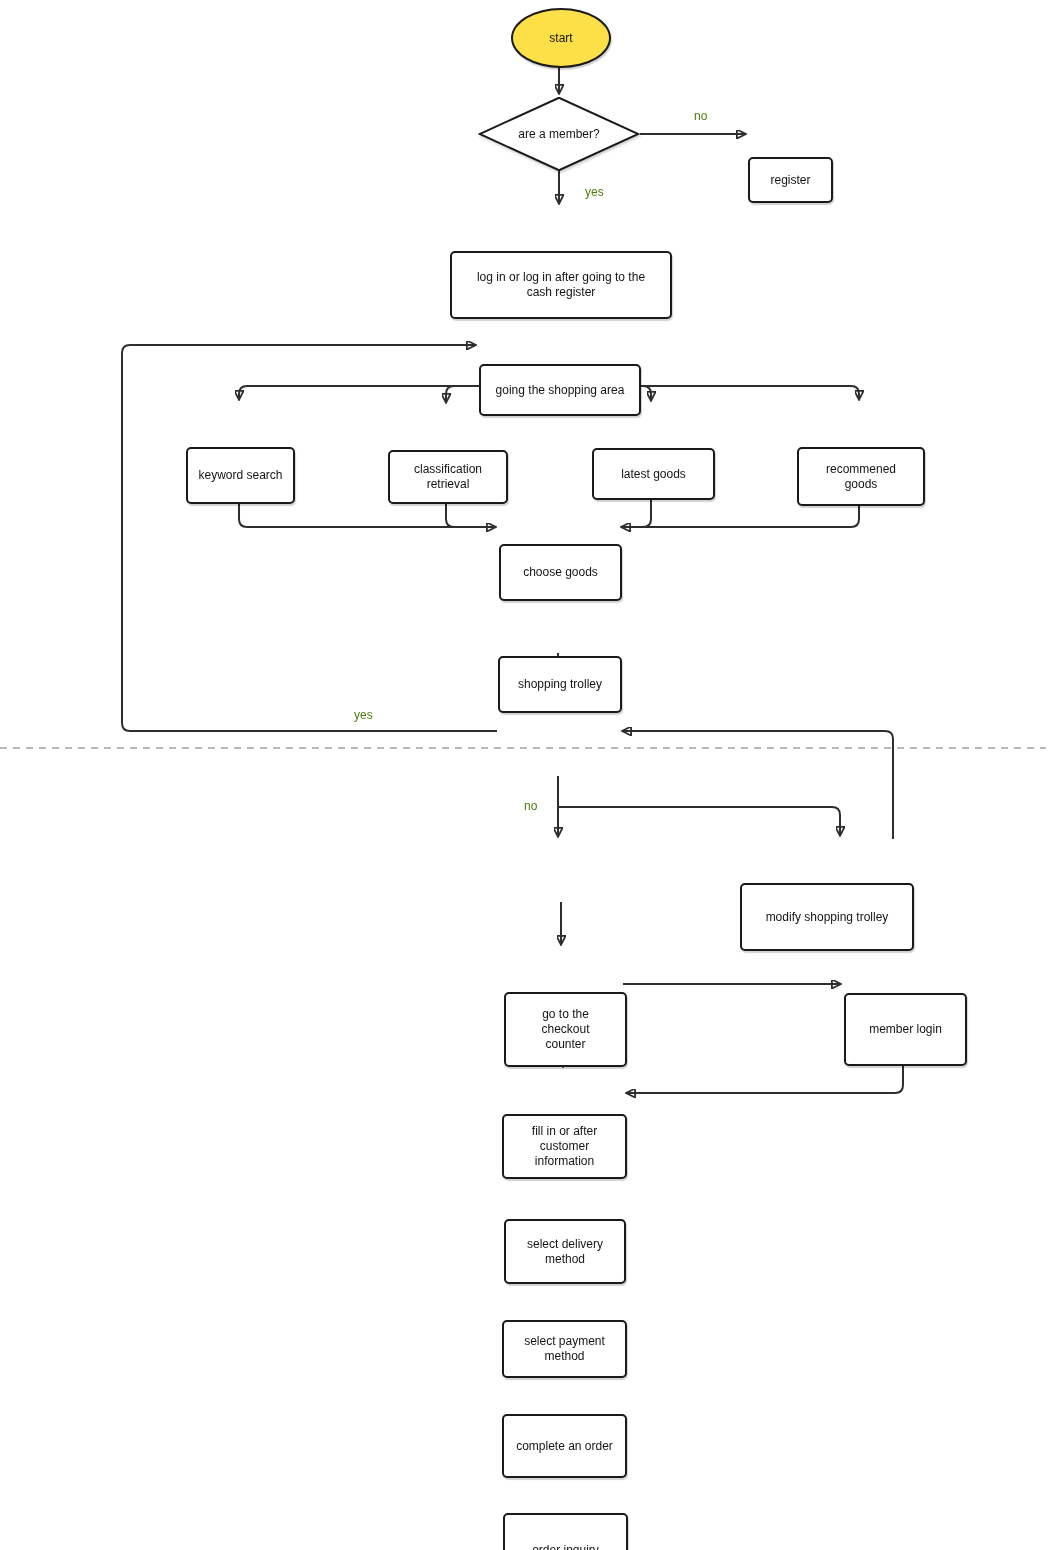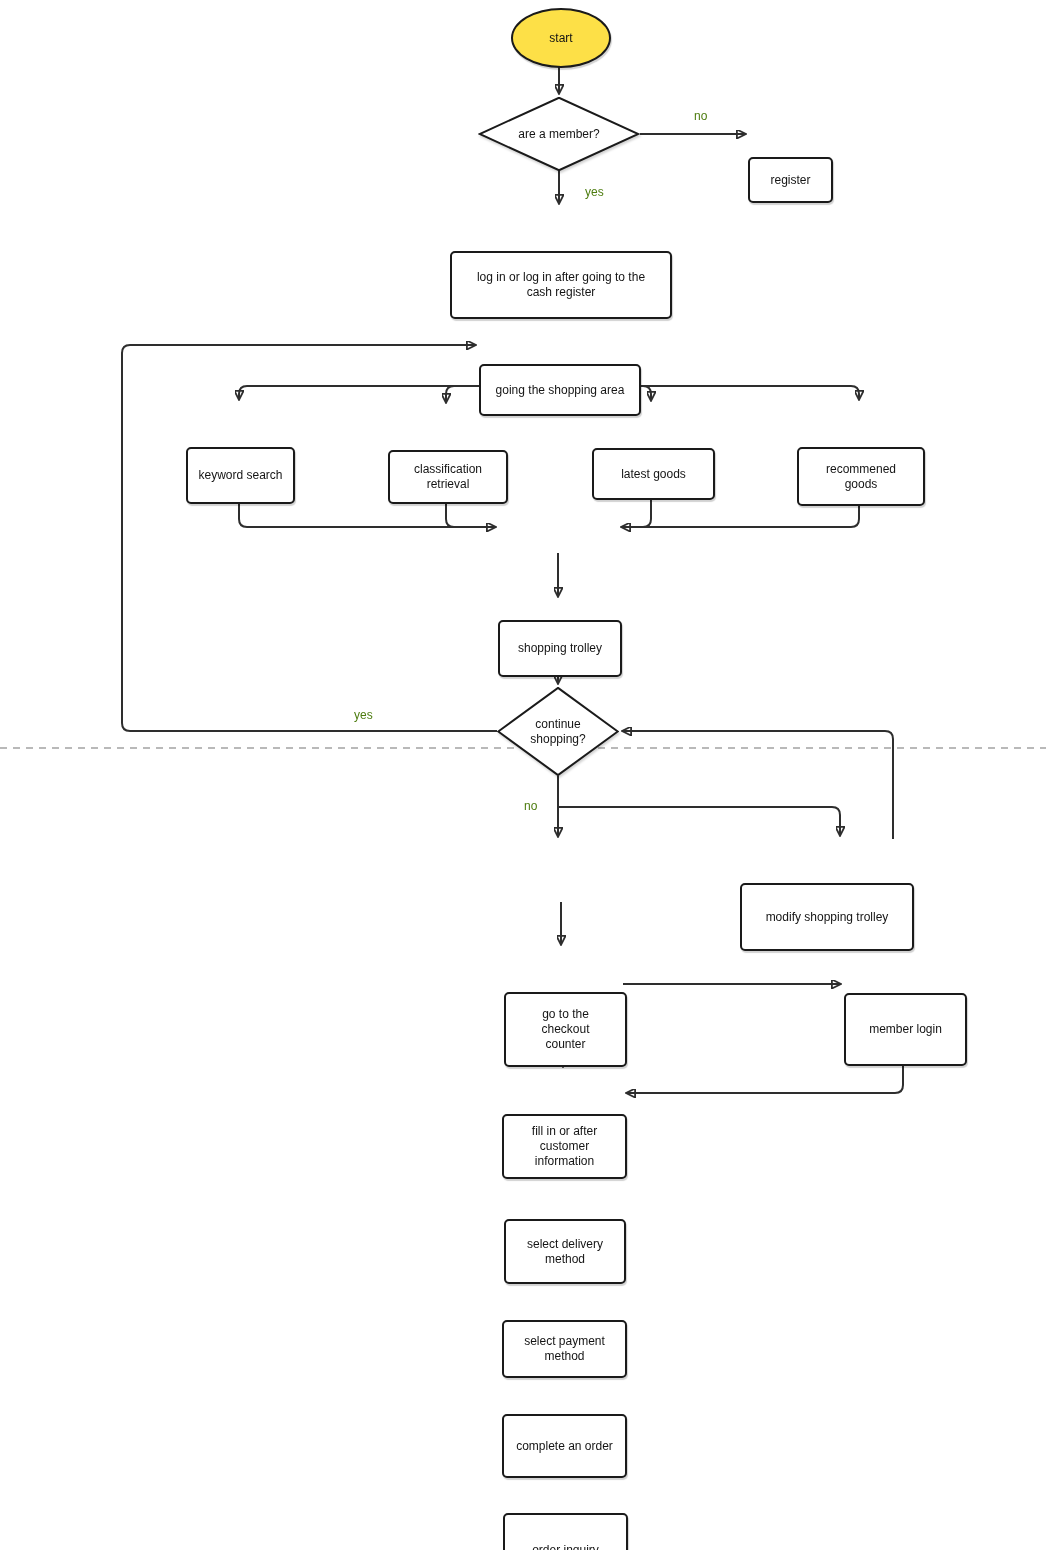--- a/index.html
+++ b/index.html
@@ -93,31 +93,28 @@
   </div>
 
   <div class="node rect" style="left:592px;top:404px;width:119px;height:48px">
     <span>latest goods</span>
   </div>
 
   <div class="node rect" style="left:797px;top:403px;width:124px;height:55px">
     <span style="width:80px">recommened goods</span>
   </div>
 
+  <div class="node rect" style="left:499px;top:500px;width:119px;height:53px">
+    <span>choose goods</span>
+  </div>
 
-  <div class="node rect" style="left:498px;top:576px;width:120px;height:53px">
+  <div class="node rect" style="left:498px;top:612px;width:120px;height:53px">
     <span>shopping trolley</span>
   </div>
 
-  <div class="node diamond" style="left:497px;top:687px;width:122px;height:89px">
-    <svg viewBox="0 0 100 100" preserveAspectRatio="none">
-      <polygon points="50,1 99,50 50,99 1,50" vector-effect="non-scaling-stroke"></polygon>
-    </svg>
-    <span style="width:80px">continue shopping?</span>
-  </div>
 
 
   <div class="node rect" style="left:740px;top:839px;width:170px;height:64px">
     <span>modify shopping trolley</span>
   </div>
 
   <div class="node rect" style="left:504px;top:948px;width:119px;height:71px">
     <span style="width:88px">go to the checkout counter</span>
   </div>
 

